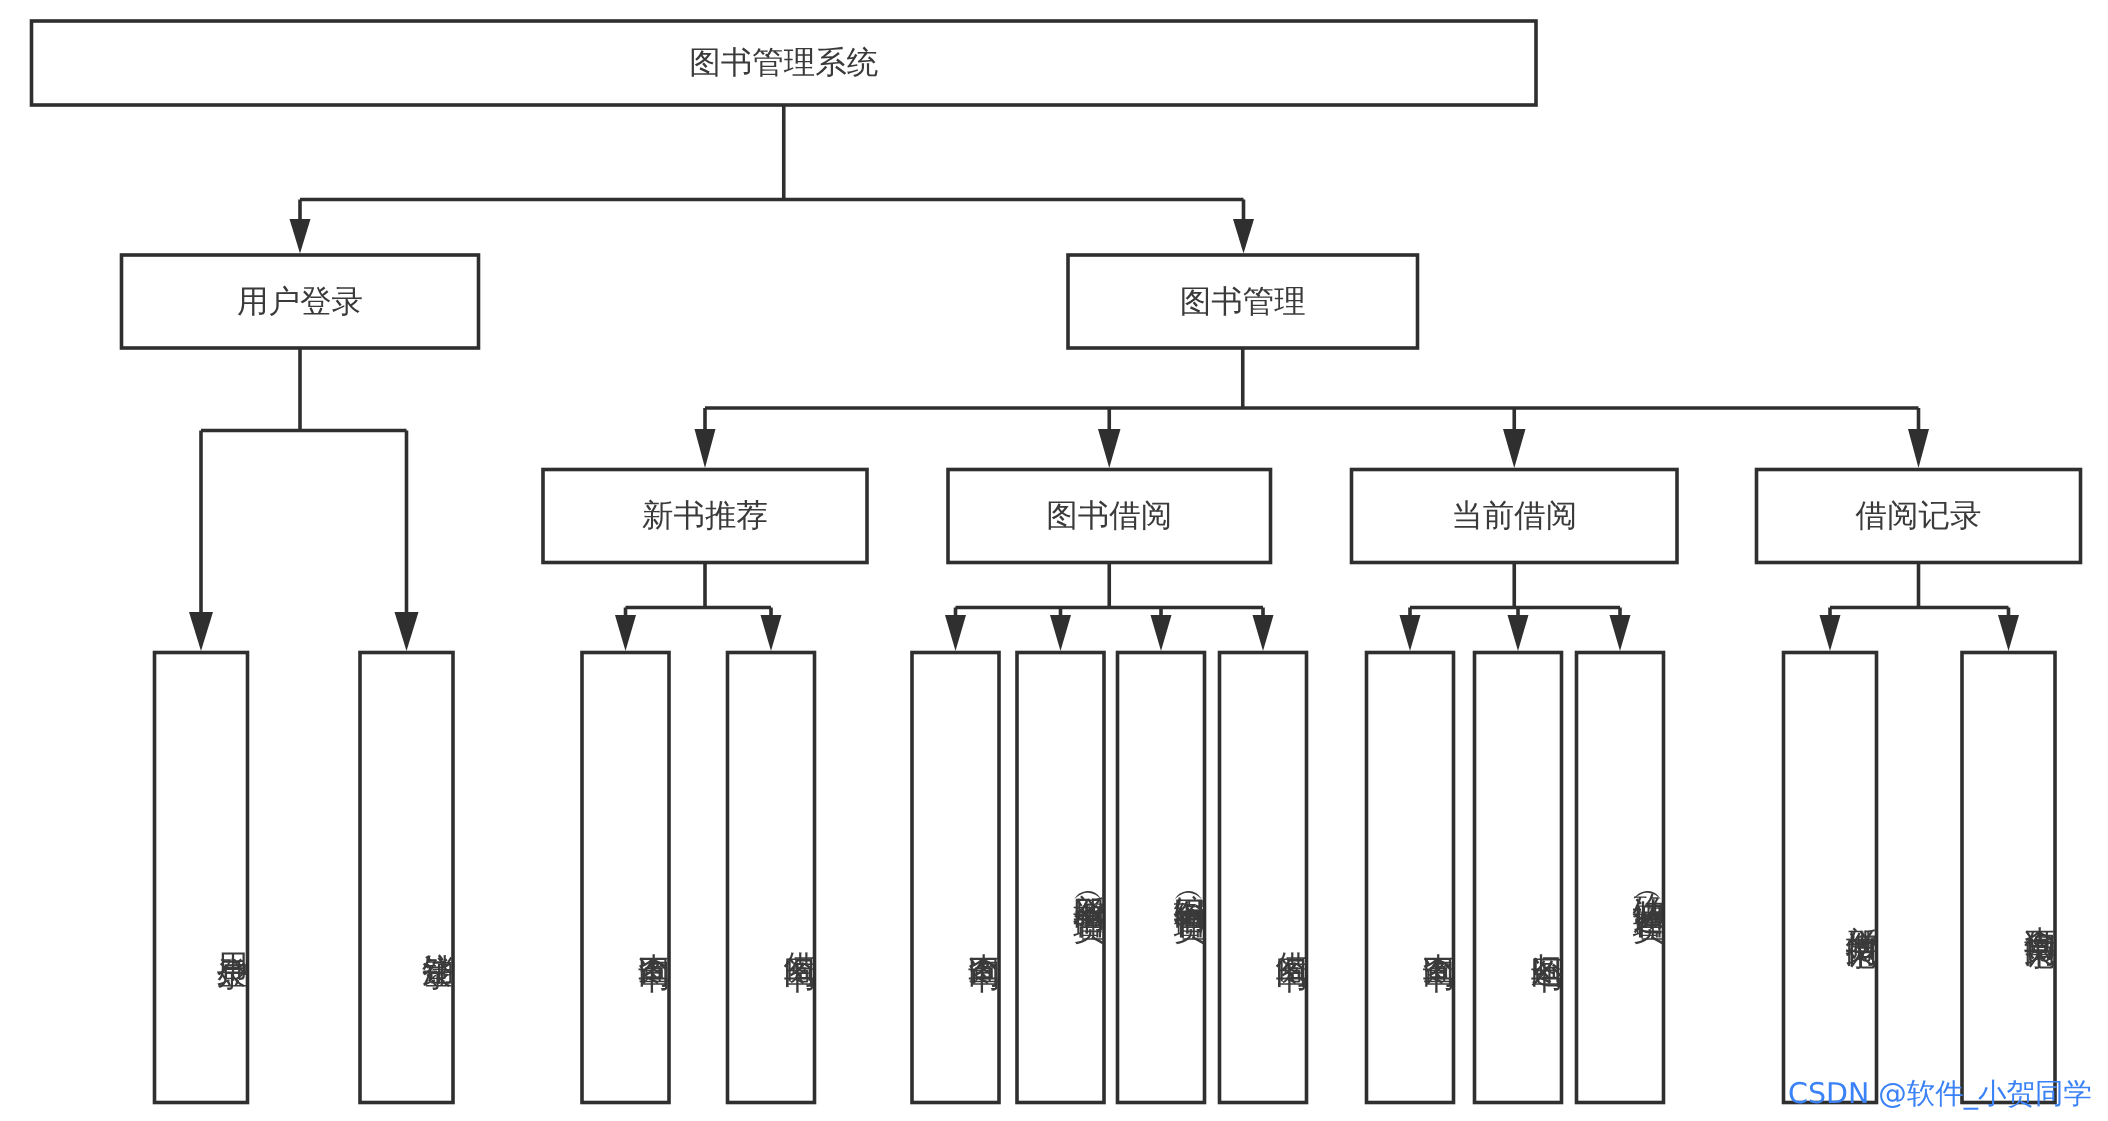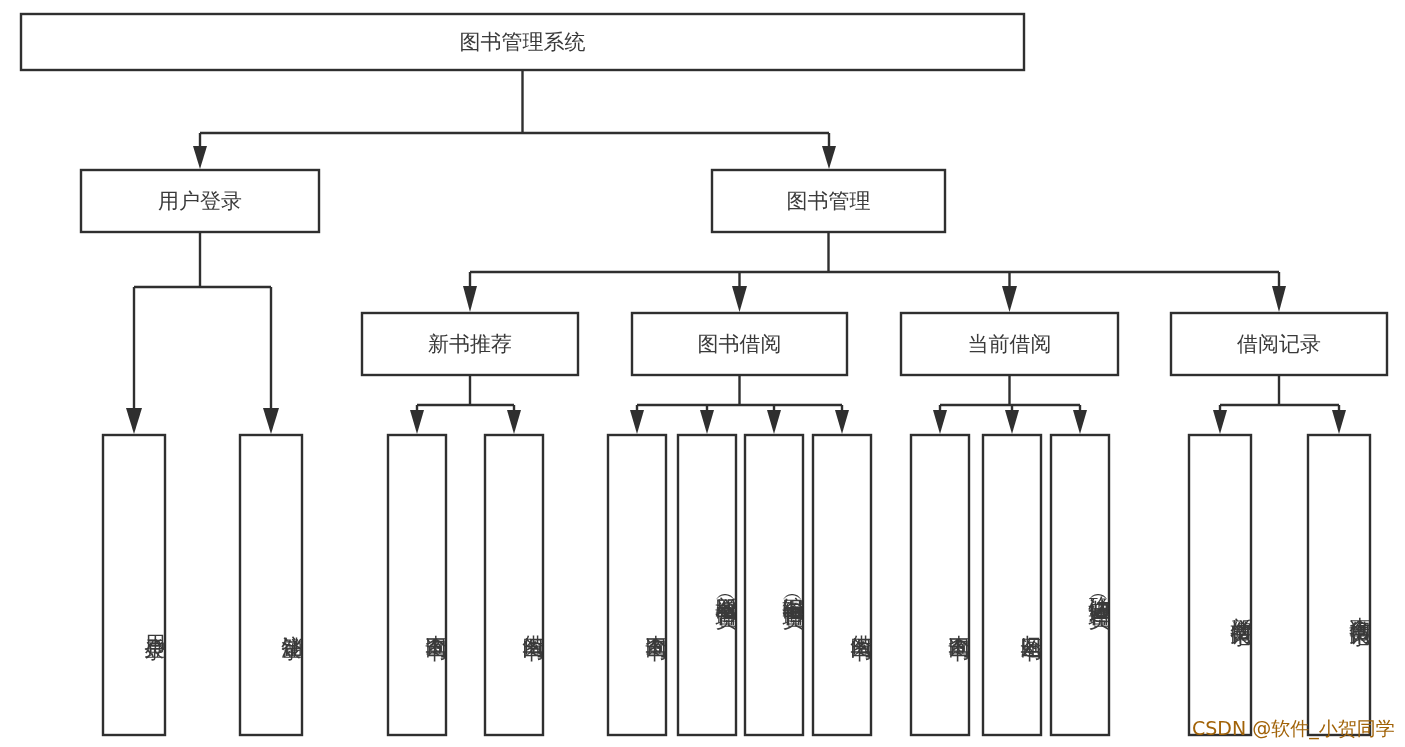--- a/index.html
+++ b/index.html
@@ -56,21 +56,21 @@
     line-height: 1.0;
     letter-spacing: 2px;
     white-space: nowrap;
     display: flex;
     align-items: flex-start;
     justify-content: center;
     pointer-events: none;
   }
   .watermark {
     position: absolute;
-    color: #a16207;
+    color: #3b82f6;
     font-family: "DejaVu Sans", "Liberation Sans", sans-serif;
     font-size: 19px;
     white-space: nowrap;
   }
 </style>
 </head>
 <body>
 
 <div id="canvas">
 

